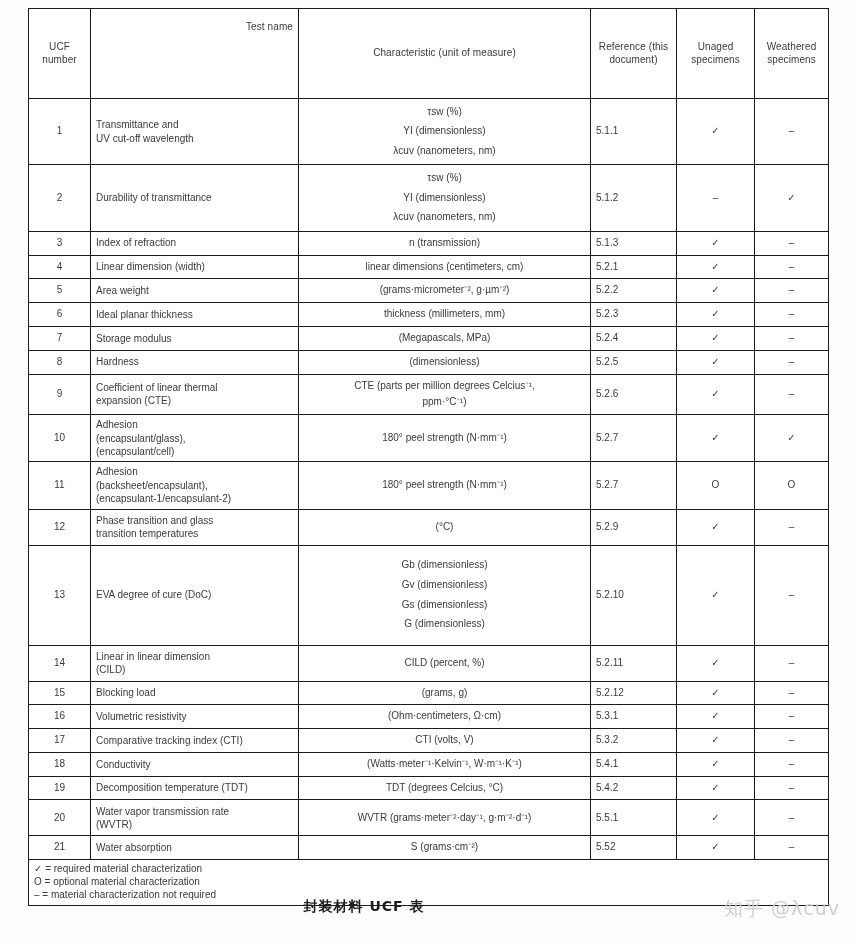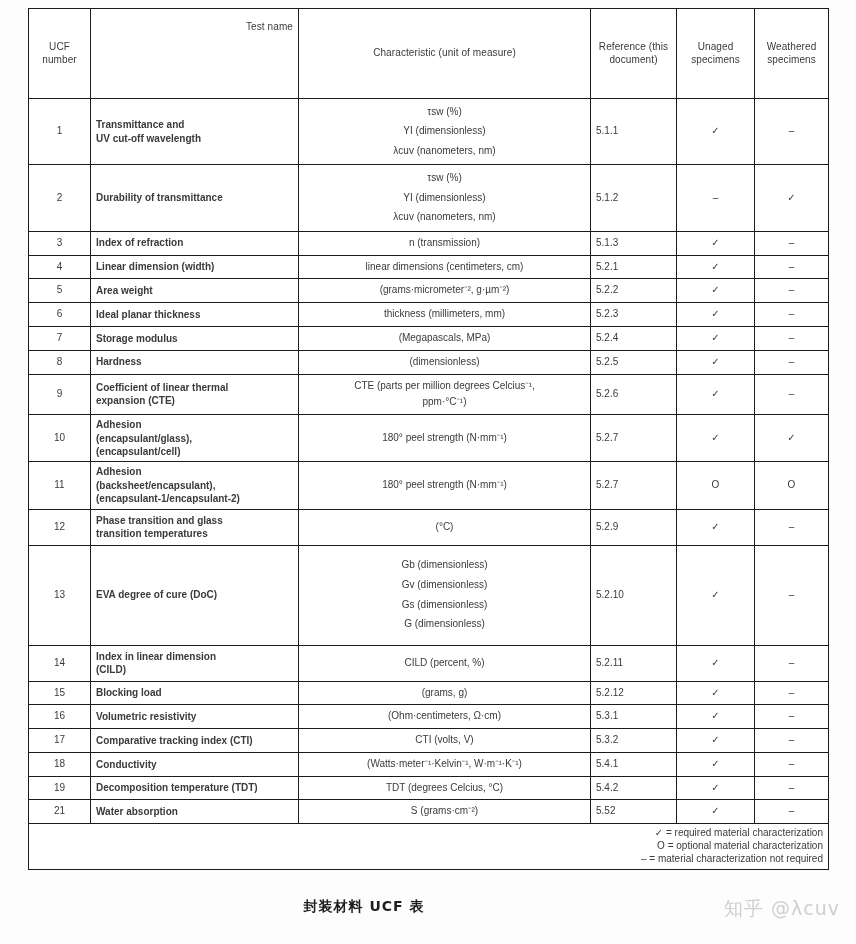--- a/index.html
+++ b/index.html
@@ -85,23 +85,23 @@
     text-align: center;
     font-size: 11px;
   }
   .tall-1 { height: 62px; }
   .tall-2 { height: 62px; }
   .row-small { height: 19px; }
   .row-med { height: 36px; }
   .row-13 { height: 100px; }
   .char-lines span { display: block; padding: 3.5px 0; }
   .char-lines-2 span { display: block; padding: 2px 0; }
-  .test-lines span { display: block; line-height: 1.34; font-weight: bold; }
+  .test-lines span { display: block; line-height: 1.34; }
   .legend td {
-    text-align: right;
+    text-align: left;
     padding: 8px 6px 9px 6px;
     font-size: 9.4px;
     line-height: 1.5;
   }
   .legend span { display: block; }
   .caption {
     position: absolute;
     left: 0;
     top: 898px;
     width: 728px;
@@ -332,21 +332,21 @@
               <span>Gs (dimensionless)</span>
               <span>G (dimensionless)</span>
             </td>
             <td class="ref">5.2.10</td>
             <td class="mark">✓</td>
             <td class="mark">–</td>
           </tr>
           <tr class="row-med">
             <td class="num">14</td>
             <td class="test test-lines">
-              <span>Index in linear dimension</span>
+              <span>Linear in linear dimension</span>
               <span>(CILD)</span>
             </td>
             <td class="char char-lines-2">
               <span>CILD (percent, %)</span>
             </td>
             <td class="ref">5.2.11</td>
             <td class="mark">✓</td>
             <td class="mark">–</td>
           </tr>
           <tr class="row-small">
@@ -399,20 +399,33 @@
           </tr>
           <tr class="row-small">
             <td class="num">19</td>
             <td class="test test-lines">
               <span>Decomposition temperature (TDT)</span>
             </td>
             <td class="char char-lines-2">
               <span>TDT (degrees Celcius, °C)</span>
             </td>
             <td class="ref">5.4.2</td>
+            <td class="mark">✓</td>
+            <td class="mark">–</td>
+          </tr>
+          <tr class="row-med">
+            <td class="num">20</td>
+            <td class="test test-lines">
+              <span>Water vapor transmission rate</span>
+              <span>(WVTR)</span>
+            </td>
+            <td class="char char-lines-2">
+              <span>WVTR (grams·meter⁻²·day⁻¹, g·m⁻²·d⁻¹)</span>
+            </td>
+            <td class="ref">5.5.1</td>
             <td class="mark">✓</td>
             <td class="mark">–</td>
           </tr>
           <tr class="row-small">
             <td class="num">21</td>
             <td class="test test-lines">
               <span>Water absorption</span>
             </td>
             <td class="char char-lines-2">
               <span>S (grams·cm⁻²)</span>

